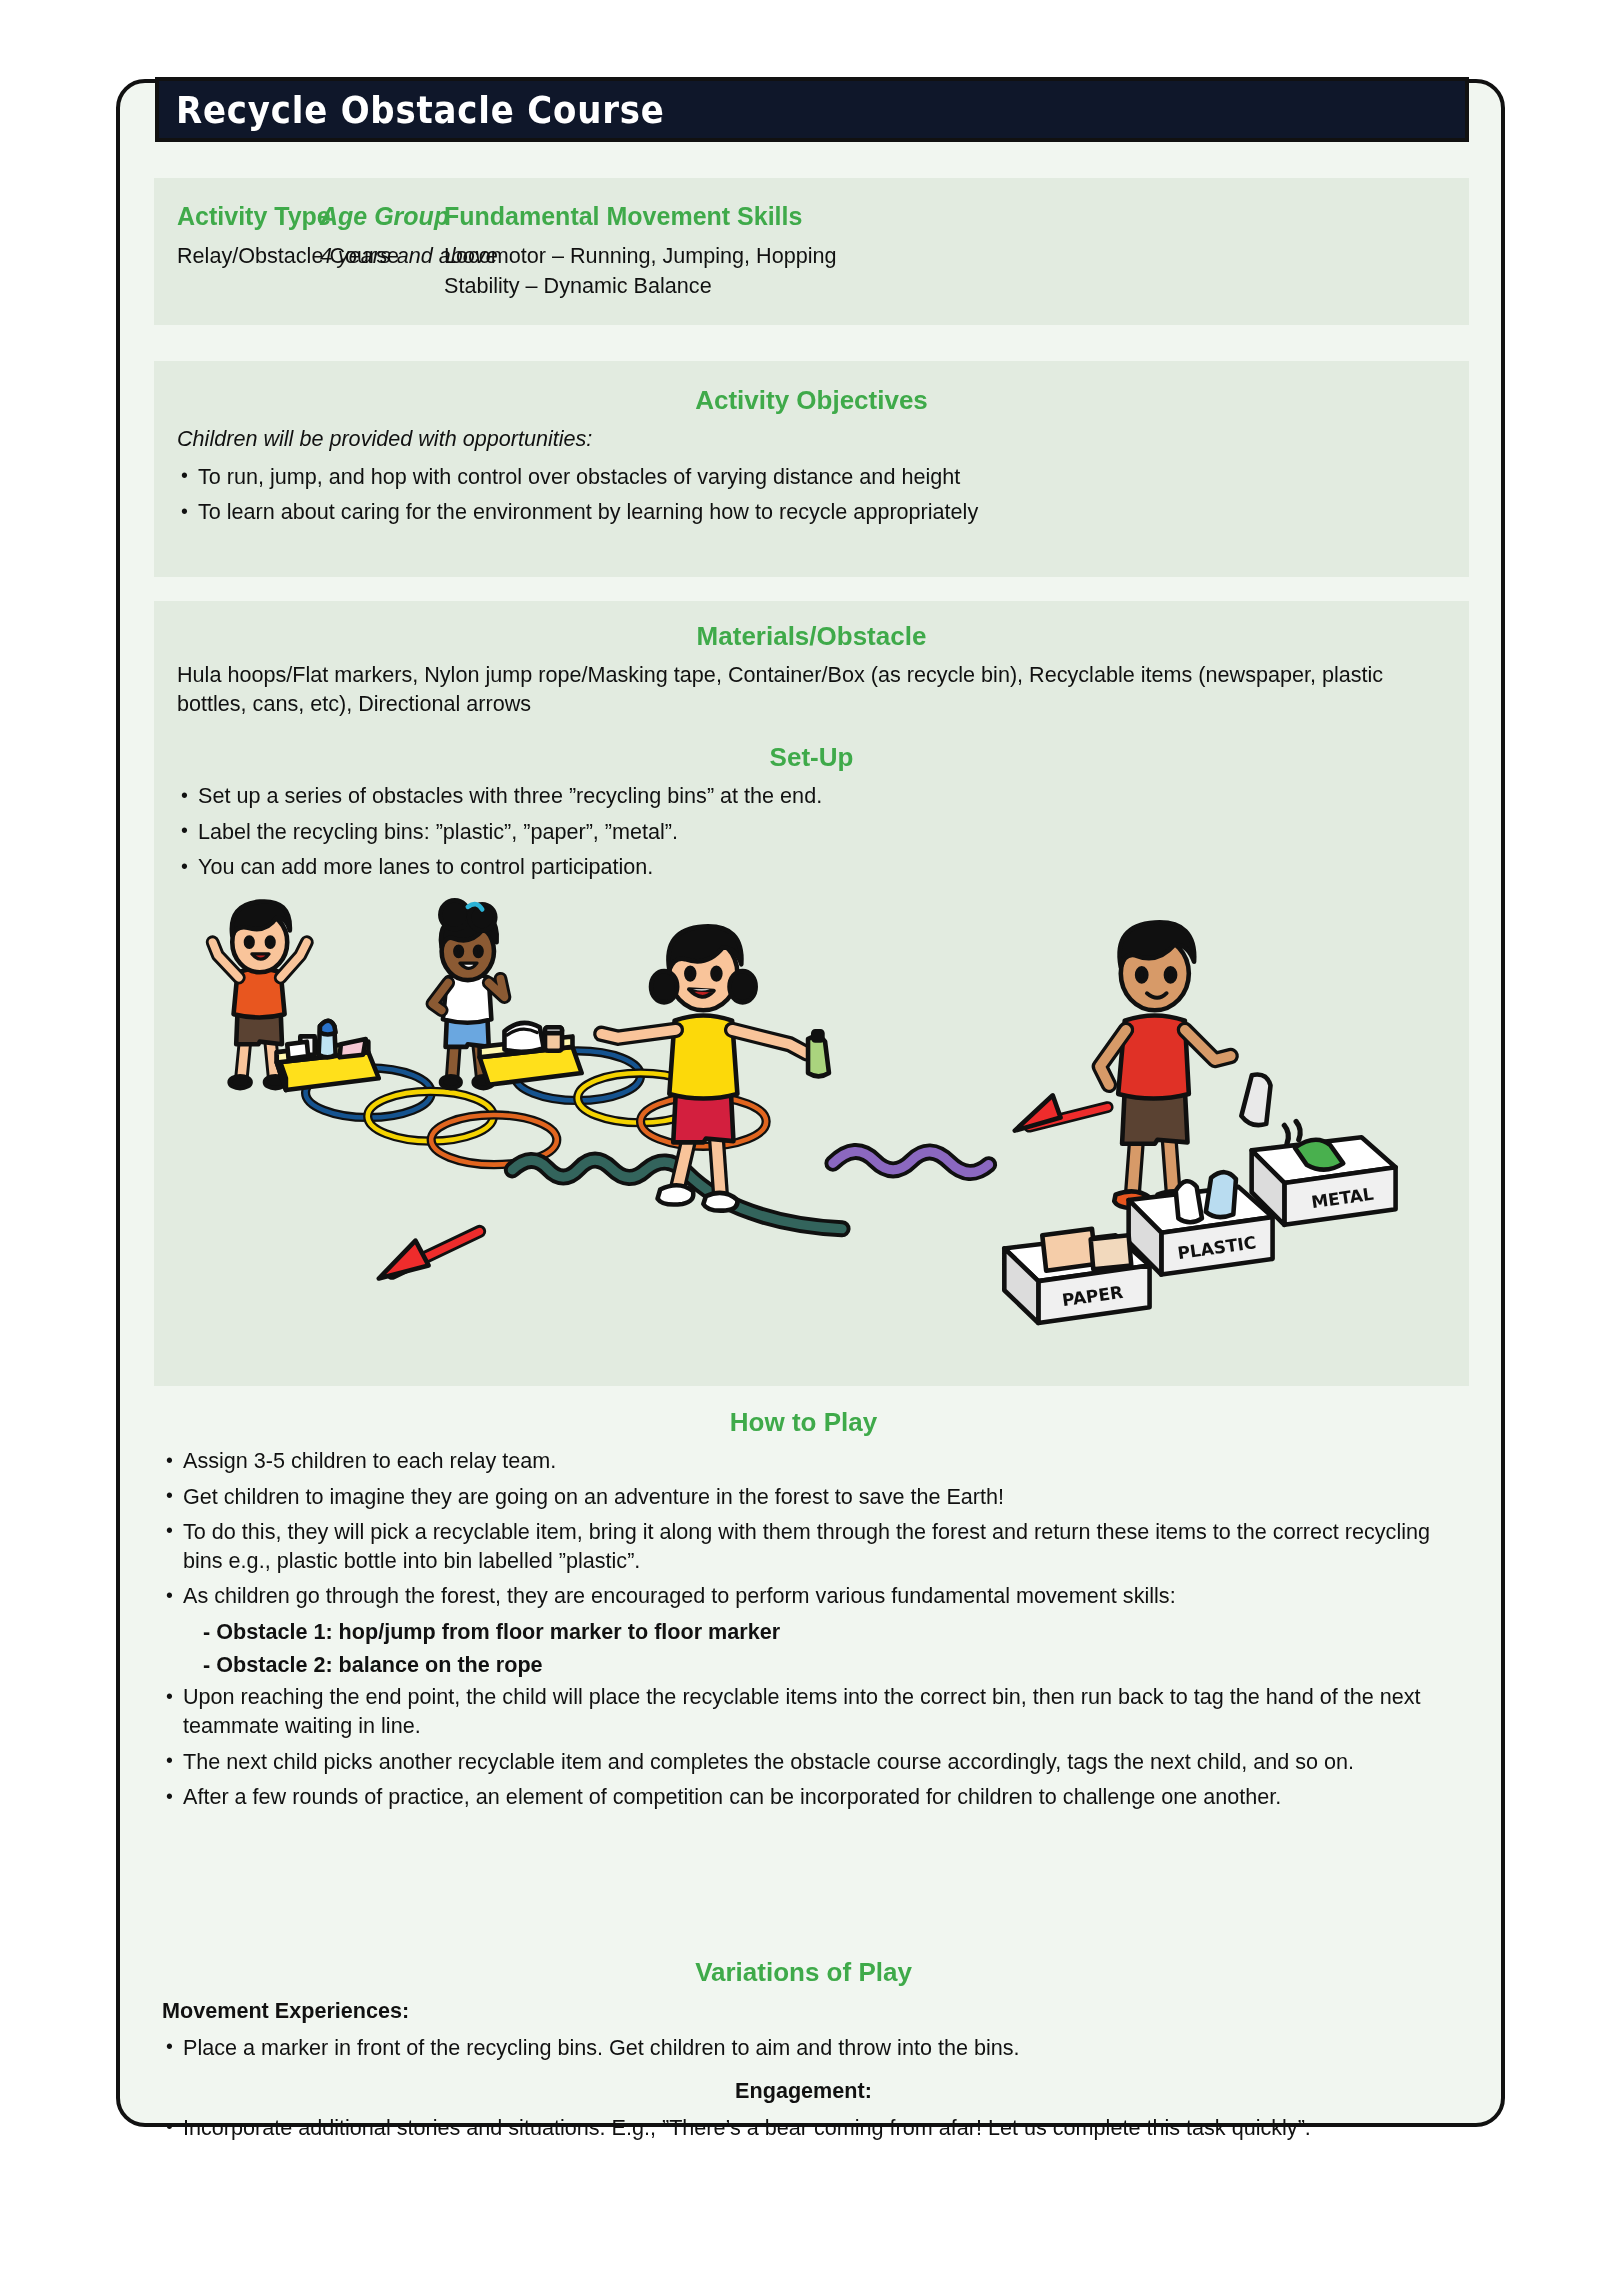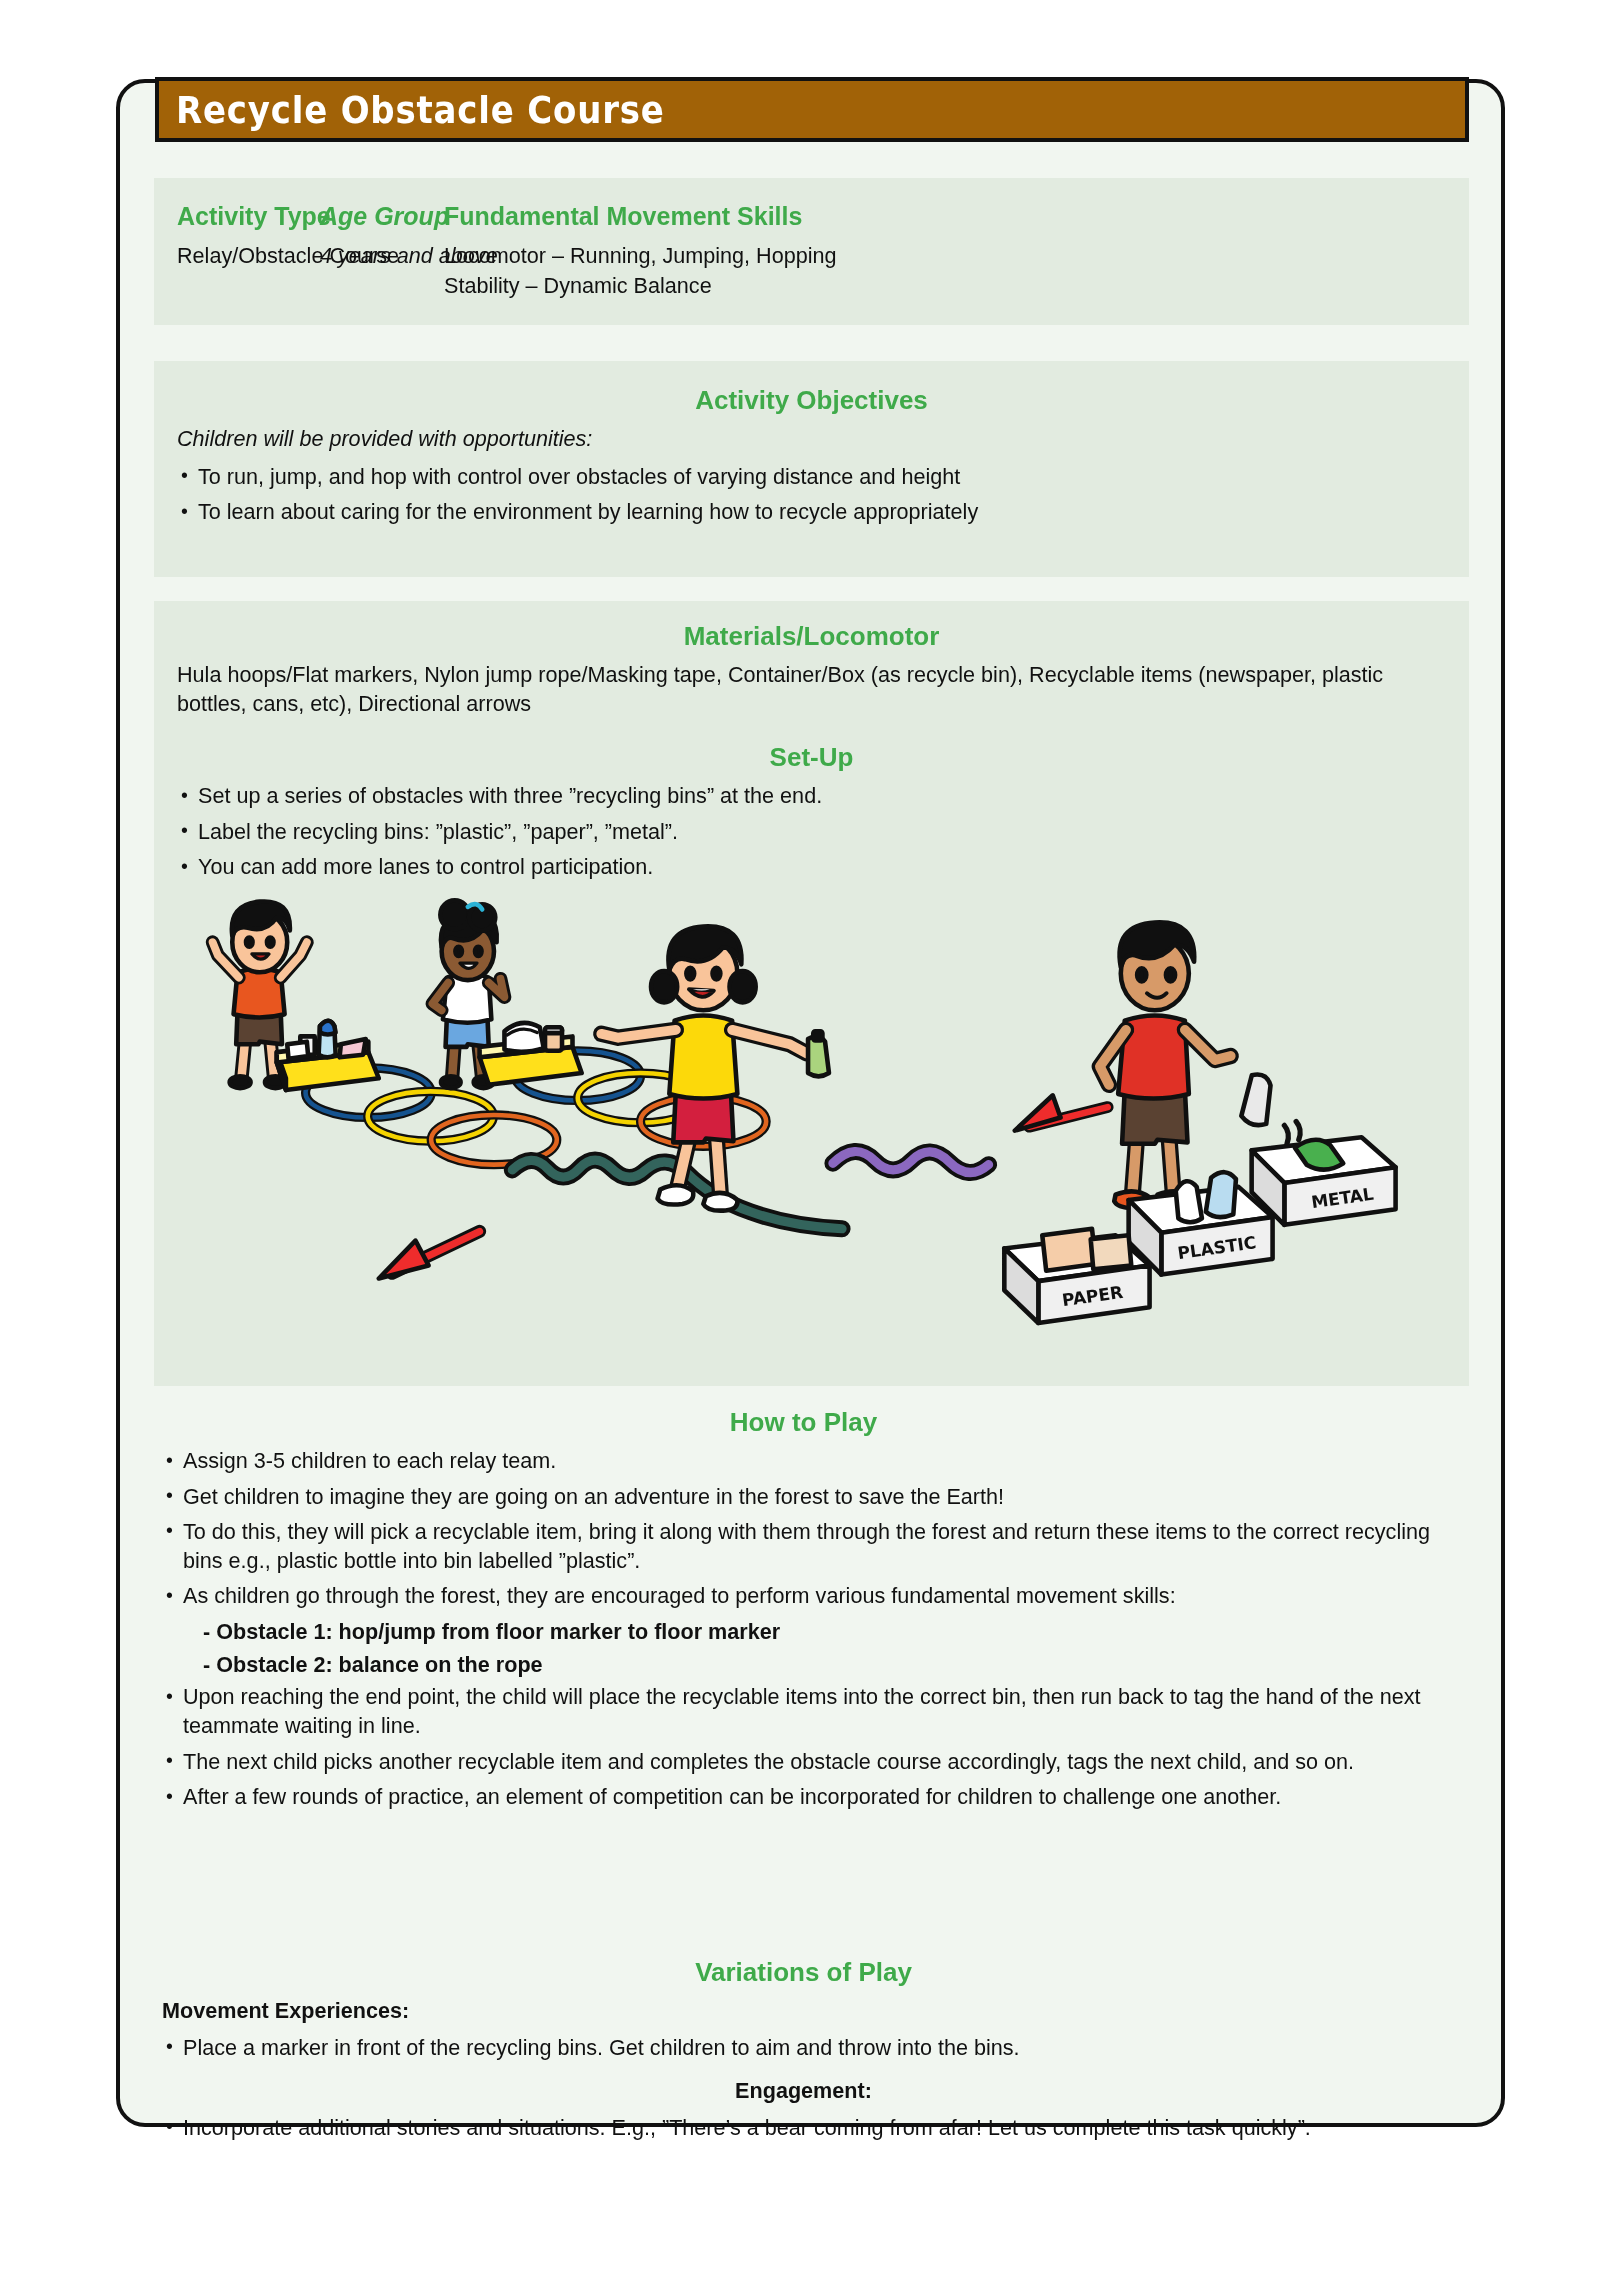--- a/index.html
+++ b/index.html
@@ -19,21 +19,21 @@
     border:4.6px solid #111111;
     border-radius:29px;
     box-sizing:border-box;
   }
 
   
   #banner{
     position:absolute;
     left:155px; top:77px;
     width:1314px; height:65px;
-    background:#a16207;
+    background:#0f172a;
     border:4.6px solid #111111;
     box-sizing:border-box;
     display:flex; align-items:center;
   }
   #banner-title{
     color:#ffffff;
     font-size:34px;
     font-weight:bold;
     letter-spacing:0.8px;
     padding-left:17px;
@@ -167,21 +167,21 @@
     <ul class="blist">
       <li>To run, jump, and hop with control over obstacles of varying distance and height</li>
       <li>To learn about caring for the environment by learning how to recycle appropriately</li>
     </ul>
   </div>
 </div>
 
 <div class="panel" id="panel-materials">
   <div id="materials-body">
 
-    <div class="sec-head">Materials/Locomotor</div>
+    <div class="sec-head">Materials/Obstacle</div>
     <div class="body-txt" style="margin-bottom:23.6px;">Hula hoops/Flat markers, Nylon jump rope/Masking tape, Container/Box (as recycle bin), Recyclable items (newspaper, plastic bottles, cans, etc), Directional arrows</div>
 
     <div class="sec-head">Set-Up</div>
     <ul class="blist">
       <li>Set up a series of obstacles with three ”recycling bins” at the end.</li>
       <li>Label the recycling bins: ”plastic”, ”paper”, ”metal”.</li>
       <li>You can add more lanes to control participation.</li>
     </ul>
   </div>
 

